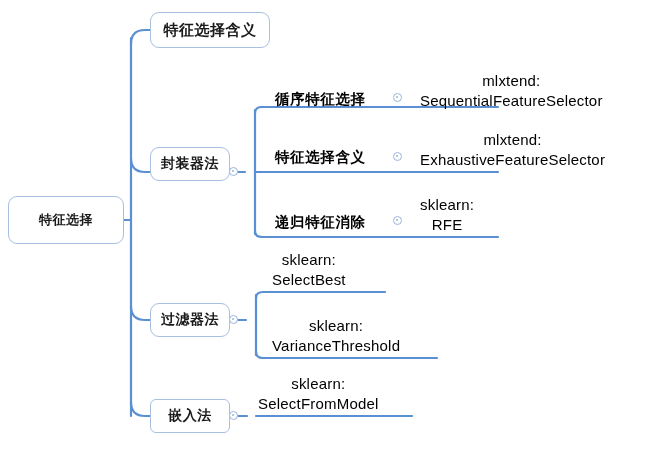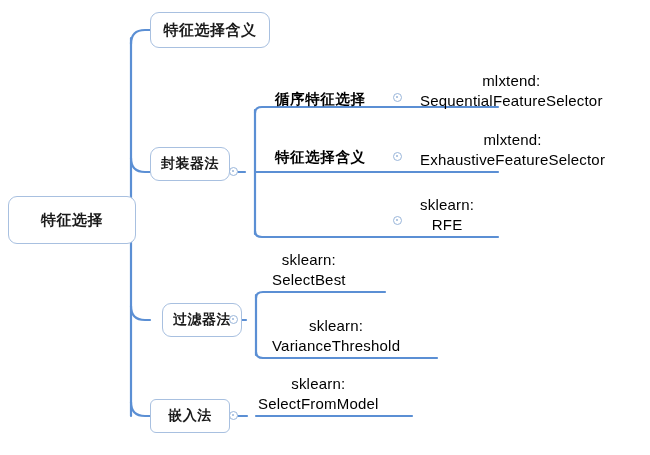--- a/index.html
+++ b/index.html
@@ -38,38 +38,38 @@
     align-items: center;
     justify-content: center;
     color: #1a1a1a;
     font-weight: bold;
     letter-spacing: 0.5px;
     white-space: nowrap;
   }
   .node.root {
     left: 8px;
     top: 196px;
-    width: 128px;
+    width: 116px;
     height: 48px;
-    font-size: 15px;
+    font-size: 13px;
   }
   .node.lv2 {
     width: 80px;
     height: 34px;
     font-size: 14px;
   }
   .node.n-meaning {
     left: 150px;
     top: 12px;
     width: 120px;
     height: 36px;
     font-size: 15px;
   }
   .node.n-wrapper  { left: 150px; top: 147px; }
-  .node.n-filter   { left: 162px; top: 303px; }
+  .node.n-filter   { left: 150px; top: 303px; }
   .node.n-embedded { left: 150px; top: 399px; border-radius: 6px; }
 
   
   .leaf {
     position: absolute;
     color: #000000;
     font-size: 15px;
     line-height: 1.35;
     white-space: pre-line;
     letter-spacing: 0.2px;
@@ -156,20 +156,21 @@
   <div class="leaf cn" style="left:275px; top:90px;">循序特征选择</div>
   <div class="dot mid" style="left:393px; top:93px;"></div>
   <div class="leaf" style="left:420px; top:71px;">mlxtend:
 SequentialFeatureSelector</div>
 
   <div class="leaf cn" style="left:275px; top:148px;">特征选择含义</div>
   <div class="dot mid" style="left:393px; top:152px;"></div>
   <div class="leaf" style="left:420px; top:130px;">mlxtend:
 ExhaustiveFeatureSelector</div>
 
+  <div class="leaf cn" style="left:275px; top:213px;">递归特征消除</div>
   <div class="dot mid" style="left:393px; top:216px;"></div>
   <div class="leaf" style="left:420px; top:195px;">sklearn:
 RFE</div>
 
   <div class="leaf" style="left:272px; top:250px;">sklearn:
 SelectBest</div>
 
   <div class="leaf" style="left:272px; top:316px;">sklearn:
 VarianceThreshold</div>
 

